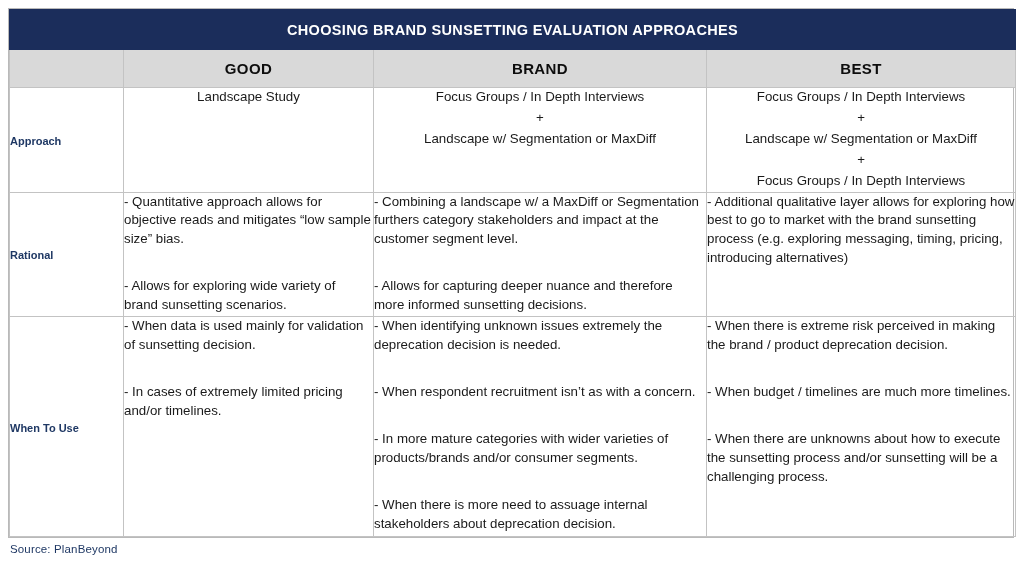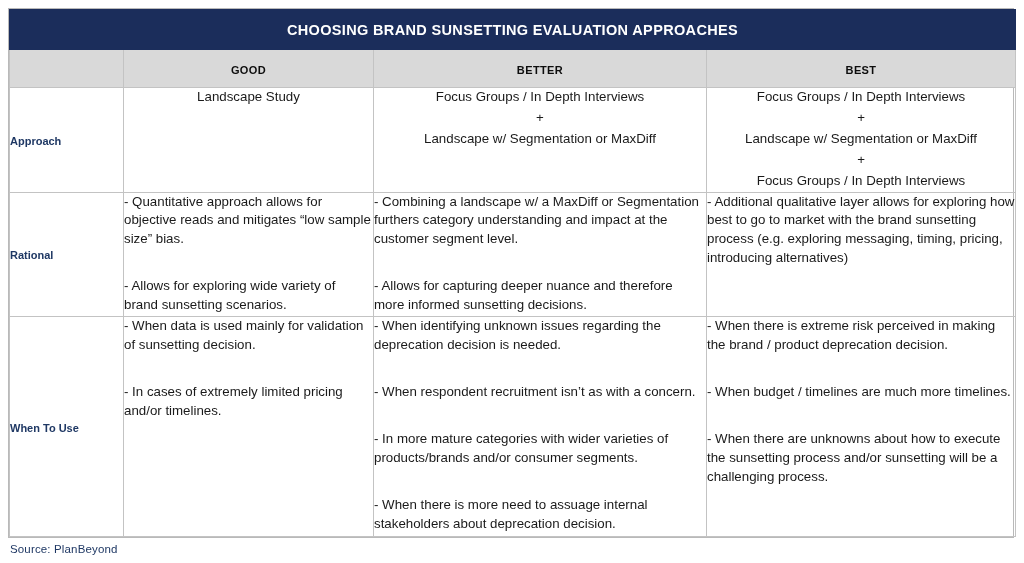--- a/index.html
+++ b/index.html
@@ -70,21 +70,21 @@
 
   
   .hdr-row td {
     background: #d9d9d9;
     height: 38px;
     text-align: center;
     vertical-align: middle !important;
   }
   .hdr-text {
     color: #0d0d0d;
-    font-size: 11px;
+    font-size: 15px;
     font-weight: bold;
     letter-spacing: 0.4px;
   }
   .hdr-blank { background: #d9d9d9; }
 
   
   col.c-label  { width: 114px; }
   col.c-good   { width: 250px; }
   col.c-better { width: 333px; }
   col.c-best   { width: 309px; }
@@ -156,21 +156,21 @@
         </tr>
 
         <tr class="hdr-row">
           <td class="hdr-blank">
             <span class="hdr-text"></span>
           </td>
           <td>
             <span class="hdr-text">GOOD</span>
           </td>
           <td>
-            <span class="hdr-text">BETTER</span>
+            <span class="hdr-text">BRAND</span>
           </td>
           <td>
             <span class="hdr-text">BEST</span>
           </td>
         </tr>
 
         <tr>
           <td class="row-label">
             <span class="row-label-text">Approach</span>
           </td>
@@ -193,38 +193,38 @@
 
         <tr>
           <td class="row-label">
             <span class="row-label-text">Rational</span>
           </td>
           <td class="cell">
               <p>- Quantitative approach allows for objective reads and mitigates “low sample size” bias.</p>
               <p>- Allows for exploring wide variety of brand sunsetting scenarios.</p>
             </td>
           <td class="cell">
-              <p>- Combining a landscape w/ a MaxDiff or Segmentation furthers category understanding and impact at the customer segment level.</p>
+              <p>- Combining a landscape w/ a MaxDiff or Segmentation furthers category stakeholders and impact at the customer segment level.</p>
               <p>- Allows for capturing deeper nuance and therefore more informed sunsetting decisions.</p>
             </td>
           <td class="cell">
               <p>- Additional qualitative layer allows for exploring how best to go to market with the brand sunsetting process (e.g. exploring messaging, timing, pricing, introducing alternatives)</p>
             </td>
         </tr>
 
         <tr>
           <td class="row-label">
             <span class="row-label-text">When To Use</span>
           </td>
           <td class="cell when-cell">
               <p>- When data is used mainly for validation of sunsetting decision.</p>
               <p>- In cases of extremely limited pricing and/or timelines.</p>
             </td>
           <td class="cell when-cell">
-              <p>- When identifying unknown issues regarding the deprecation decision is needed.</p>
+              <p>- When identifying unknown issues extremely the deprecation decision is needed.</p>
               <p>- When respondent recruitment isn’t as with a concern.</p>
               <p>- In more mature categories with wider varieties of products/brands and/or consumer segments.</p>
               <p>- When there is more need to assuage internal stakeholders about deprecation decision.</p>
             </td>
           <td class="cell when-cell">
               <p>- When there is extreme risk perceived in making the brand / product deprecation decision.</p>
               <p>- When budget / timelines are much more timelines.</p>
               <p>- When there are unknowns about how to execute the sunsetting process and/or sunsetting will be a challenging process.</p>
             </td>
         </tr>

